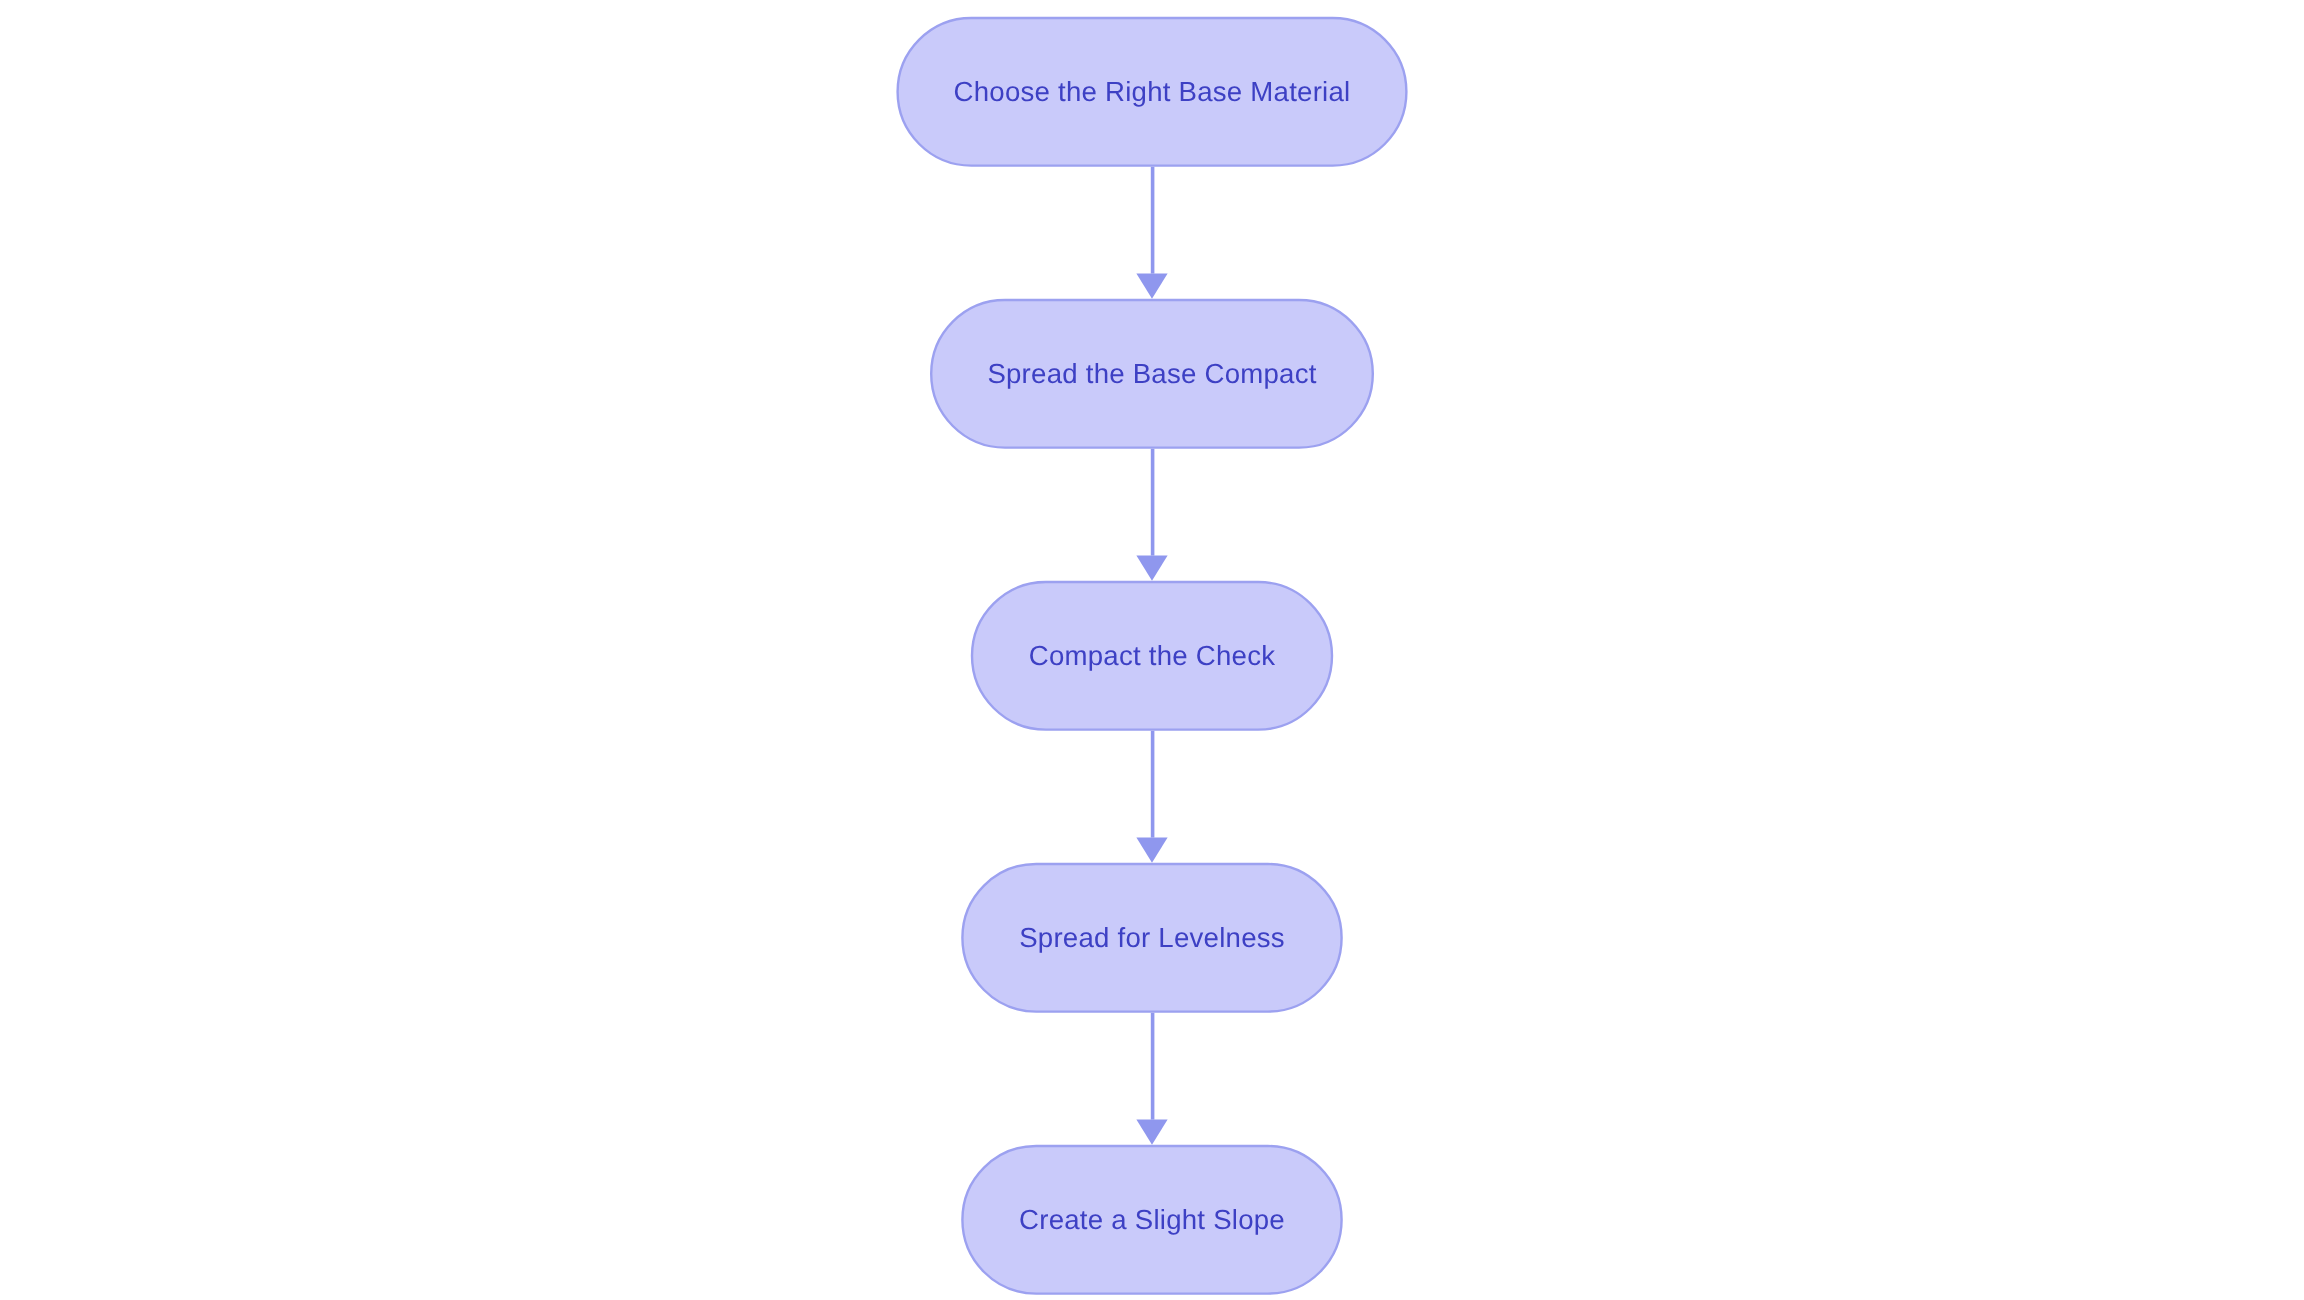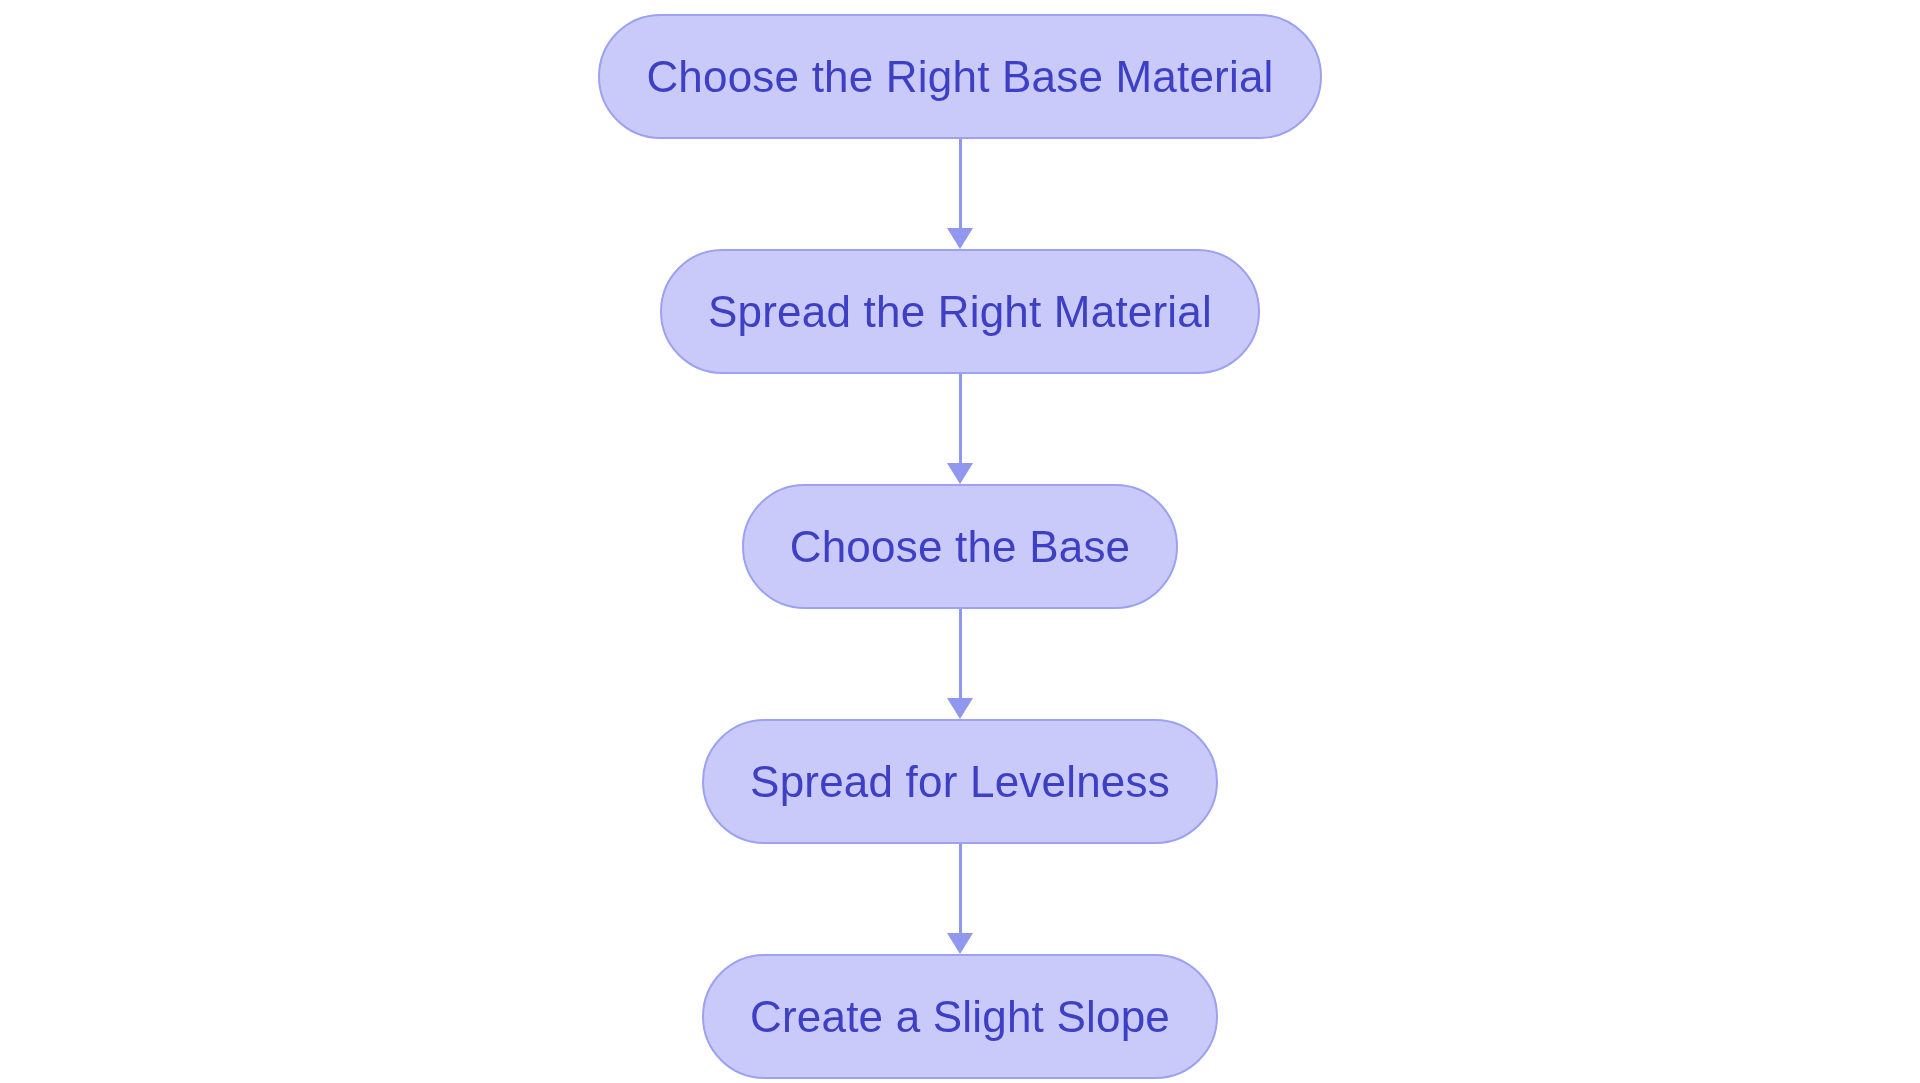--- a/index.html
+++ b/index.html
@@ -26,21 +26,21 @@
     align-items: center;
   }
   .node {
     height: 125px;
     min-height: 125px;
     padding: 12px 46px;
     border-radius: 999px;
     background: var(--node-fill);
     border: 2px solid var(--node-border);
     color: var(--node-text);
-    font-size: 44px;
+    font-size: 23px;
     letter-spacing: 0.2px;
     display: flex;
     align-items: center;
     justify-content: center;
     white-space: nowrap;
   }
   .connector {
     height: 110px;
     min-height: 110px;
     display: flex;
@@ -68,30 +68,30 @@
     <div class="node">
       <span class="node-label">Choose the Right Base Material</span>
     </div>
 
     <div class="connector">
       <div class="stem"></div>
       <div class="head"></div>
     </div>
 
     <div class="node">
-      <span class="node-label">Spread the Right Material</span>
+      <span class="node-label">Spread the Base Compact</span>
     </div>
 
     <div class="connector">
       <div class="stem"></div>
       <div class="head"></div>
     </div>
 
     <div class="node">
-      <span class="node-label">Choose the Base</span>
+      <span class="node-label">Compact the Check</span>
     </div>
 
     <div class="connector">
       <div class="stem"></div>
       <div class="head"></div>
     </div>
 
     <div class="node">
       <span class="node-label">Spread for Levelness</span>
     </div>

